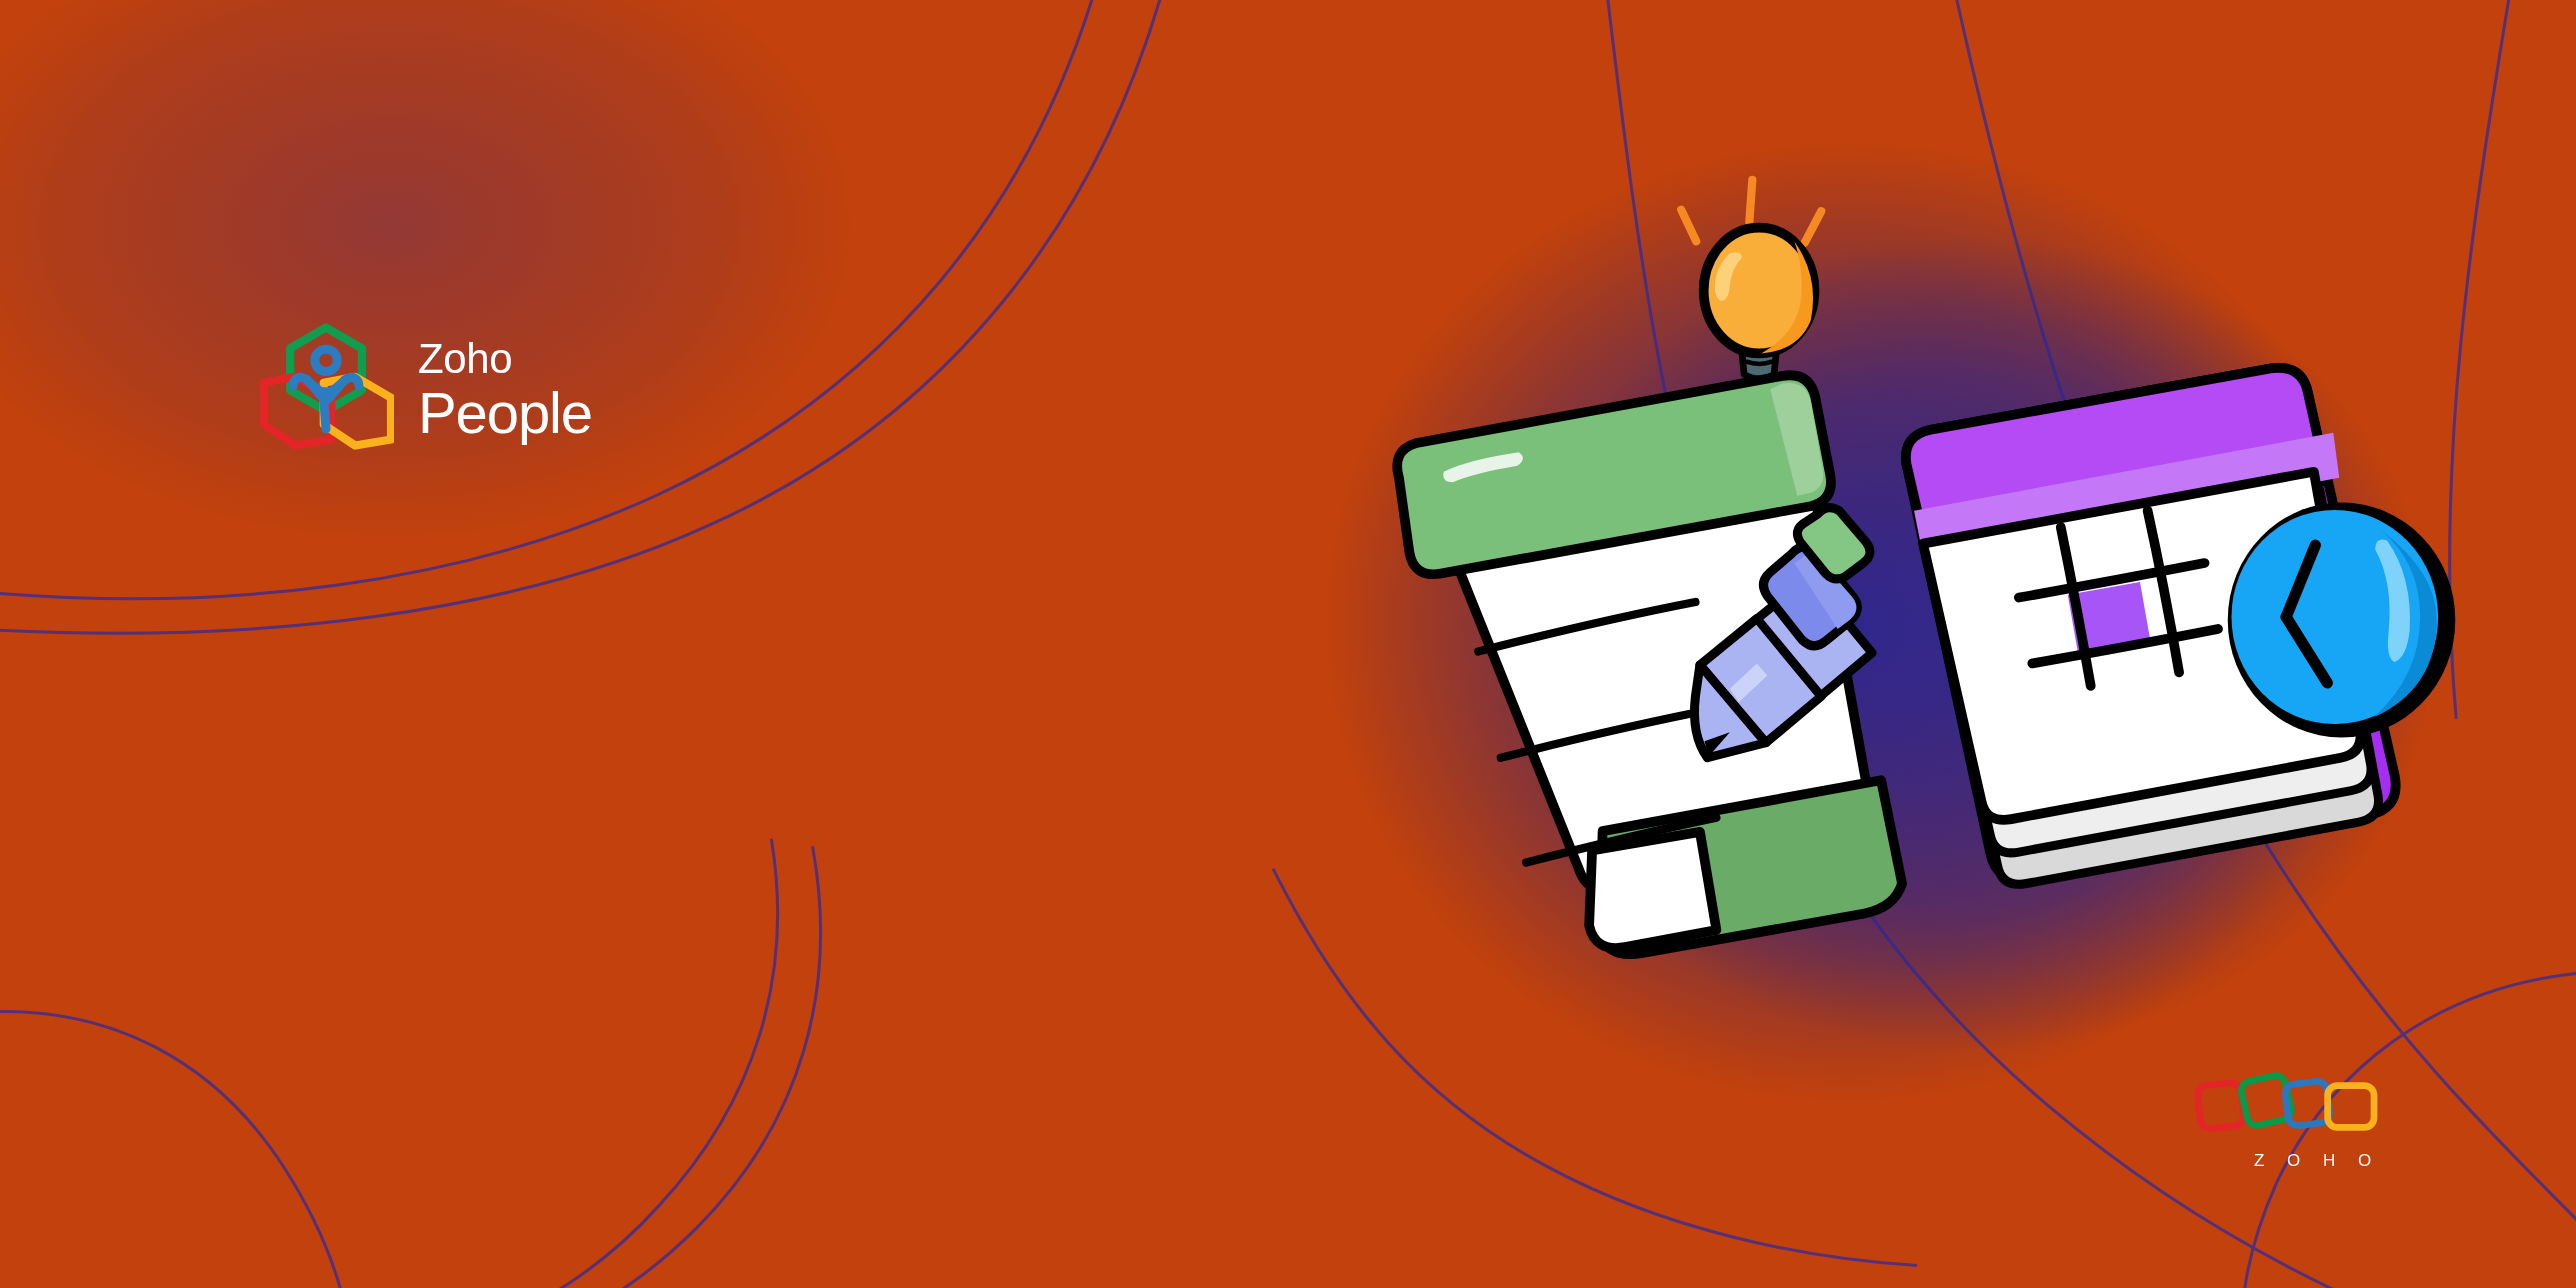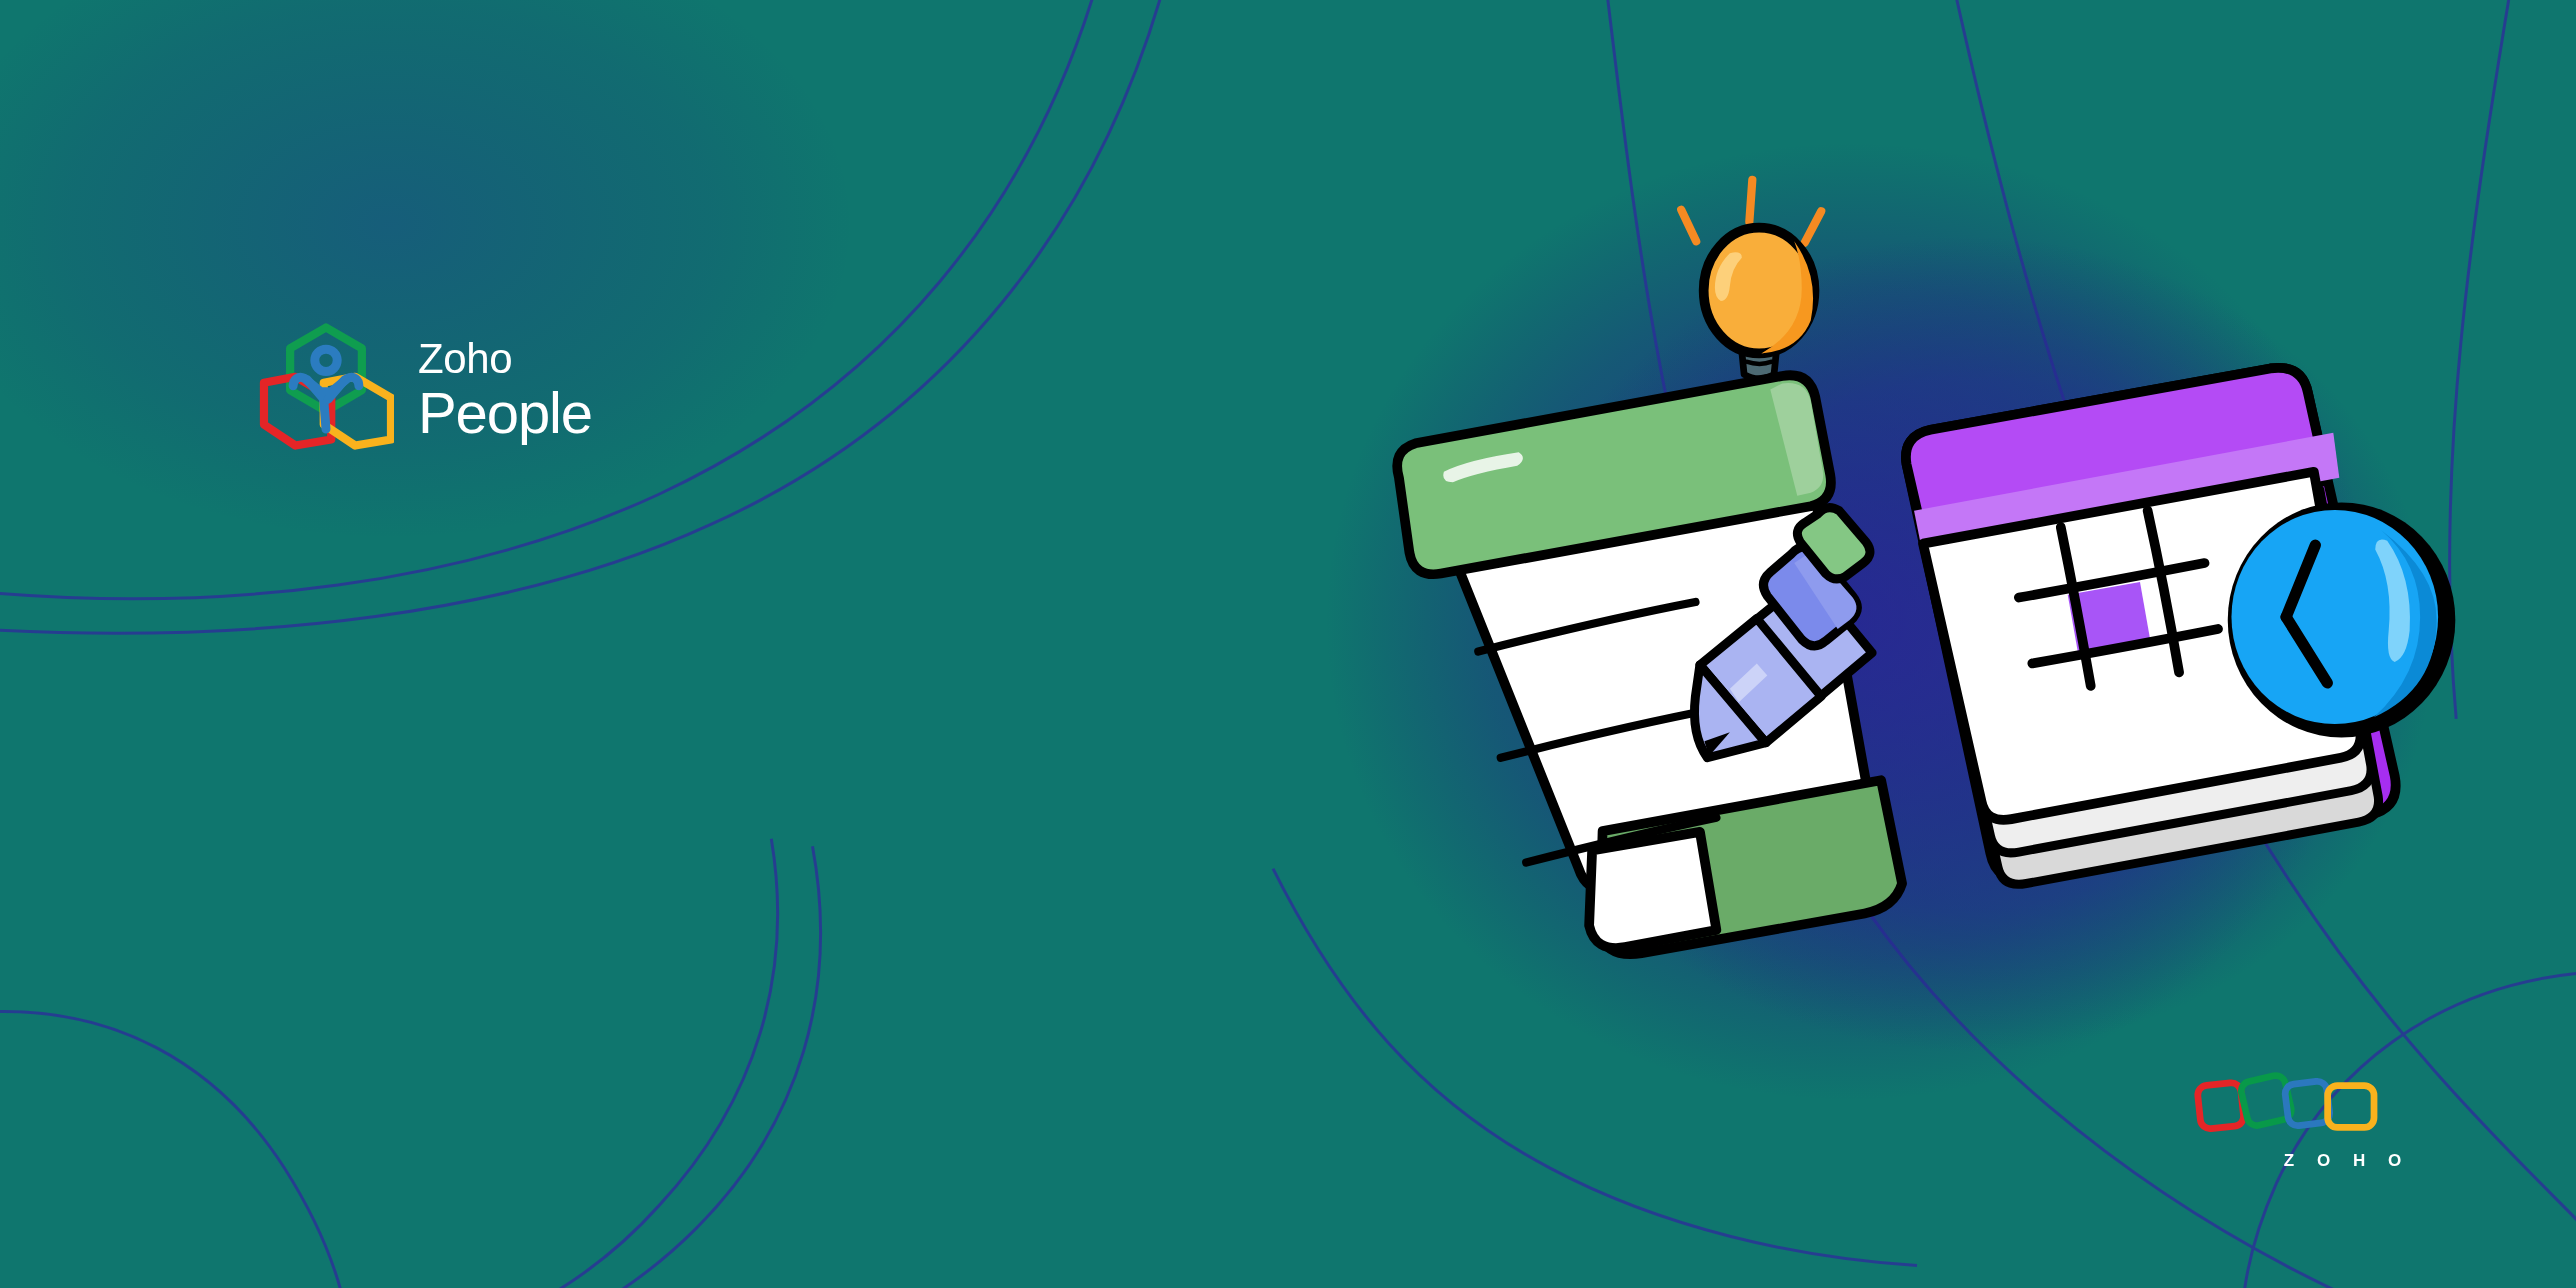--- a/index.html
+++ b/index.html
@@ -10,21 +10,21 @@
   }
   body {
     font-family: "Liberation Sans", sans-serif;
   }
 
   #banner {
     position: relative;
     width: 2576px;
     height: 1288px;
     overflow: hidden;
-    background: #0f766e;
+    background: #c2410c;
   }
 
   
   #bg-curves {
     position: absolute;
     left: 0; top: 0;
     width: 2576px;
     height: 1288px;
     pointer-events: none;
   }
@@ -97,24 +97,23 @@
     width: 247px;
     height: 131px;
   }
   #zoho-logo-squares { display: block; width: 187px; height: 72px; }
   #zoho-logo-text {
     display: block;
     margin-top: 10.5px;
     margin-left: 61px;
     color: #ffffff;
     font-size: 17px;
-    font-weight: 700;
+    font-weight: 400;
     letter-spacing: 9px;
     line-height: 1;
-    text-align: center;
   }
 </style>
 </head>
 <body>
 
 <div id="banner">
 
   <svg id="bg-curves" viewBox="0 0 3440 1720" preserveAspectRatio="none" aria-hidden="true">
     <defs>
       <radialGradient id="glowGrad" cx="50%" cy="50%" r="50%">

